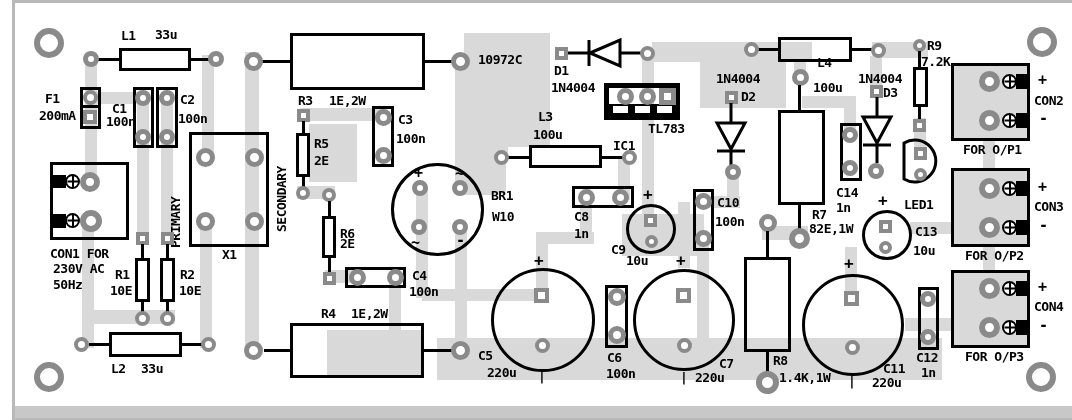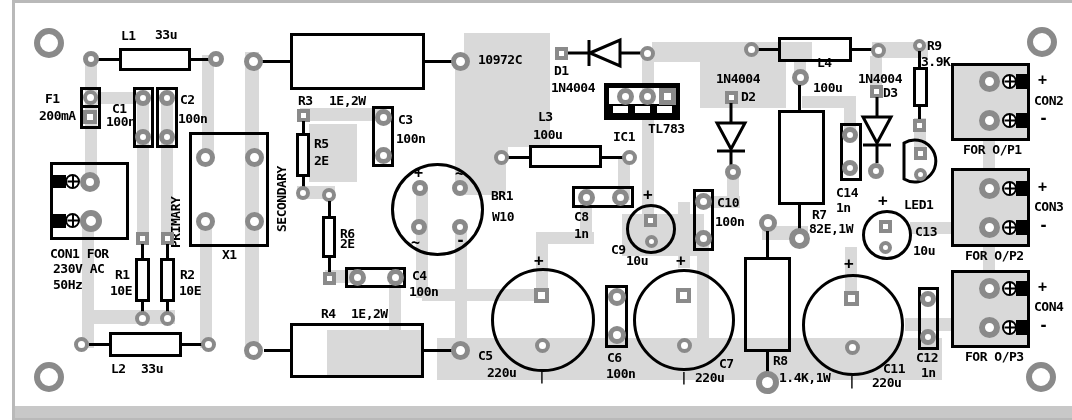--- a/index.html
+++ b/index.html
@@ -273,21 +273,21 @@
     <div class="icbody" style="left:592px;top:83px;width:76px;height:37px">
       <div class="icbar">
         <i class="icslot" style="left:4px"></i>
           <i class="icslot" style="left:26px"></i>
           <i class="icslot" style="left:48px"></i>
       </div>
     </div>
     <i class="pad" style="left:605px;top:88px;width:17px;height:17px"></i>
     <i class="pad" style="left:627px;top:88px;width:17px;height:17px"></i>
     <i class="pads" style="left:647px;top:88px;width:17px;height:17px;border-width:5px"></i>
-    <b class="lbl" style="left:601px;top:130px">IC1</b>
+    <b class="lbl" style="left:601px;top:139px">IC1</b>
     <b class="lbl" style="left:636px;top:122px">TL783</b>
   </div>
 
   <div>
     <i class="lead" style="left:496px;top:156px;width:21px;height:3px"></i>
     <i class="lead" style="left:590px;top:156px;width:27px;height:3px"></i>
     <i class="box" style="left:517px;top:145px;width:73px;height:23px"></i>
     <i class="pad" style="left:482px;top:150px;width:15px;height:15px;border-width:4px"></i>
     <i class="pad" style="left:610px;top:150px;width:15px;height:15px;border-width:4px"></i>
     <b class="lbl" style="left:526px;top:110px">L3</b>
@@ -384,21 +384,21 @@
       <line x1="18" y1="0" x2="18" y2="19" stroke="#000" stroke-width="3"></line>
       <polygon points="4,20 32,20 18,46" fill="#fff" stroke="#000" stroke-width="3"></polygon>
       <line x1="4" y1="48" x2="32" y2="48" stroke="#000" stroke-width="3"></line>
       <line x1="18" y1="48" x2="18" y2="66" stroke="#000" stroke-width="3"></line>
     </svg>
     <i class="pad" style="left:856px;top:163px"></i>
   </div>
 
   <div>
     <b class="lbl" style="left:915px;top:39px">R9</b>
-    <b class="lbl" style="left:909px;top:55px">3.9K</b>
+    <b class="lbl" style="left:909px;top:55px">7.2K</b>
     <i class="pad" style="left:901px;top:39px;width:13px;height:13px;border-width:4px"></i>
     <i class="lead" style="left:906px;top:51px;width:3px;height:16px"></i>
     <i class="box" style="left:901px;top:67px;width:15px;height:40px"></i>
     <i class="lead" style="left:906px;top:107px;width:3px;height:12px"></i>
     <i class="pads" style="left:901px;top:119px"></i>
   </div>
 
   <div>
     <svg style="left:884px;top:137px" width="49" height="48" viewBox="0 0 49 48">
       <path d="M8 6 A 21 21 0 1 1 8 42 Z" fill="none" stroke="#000" stroke-width="3"></path>

